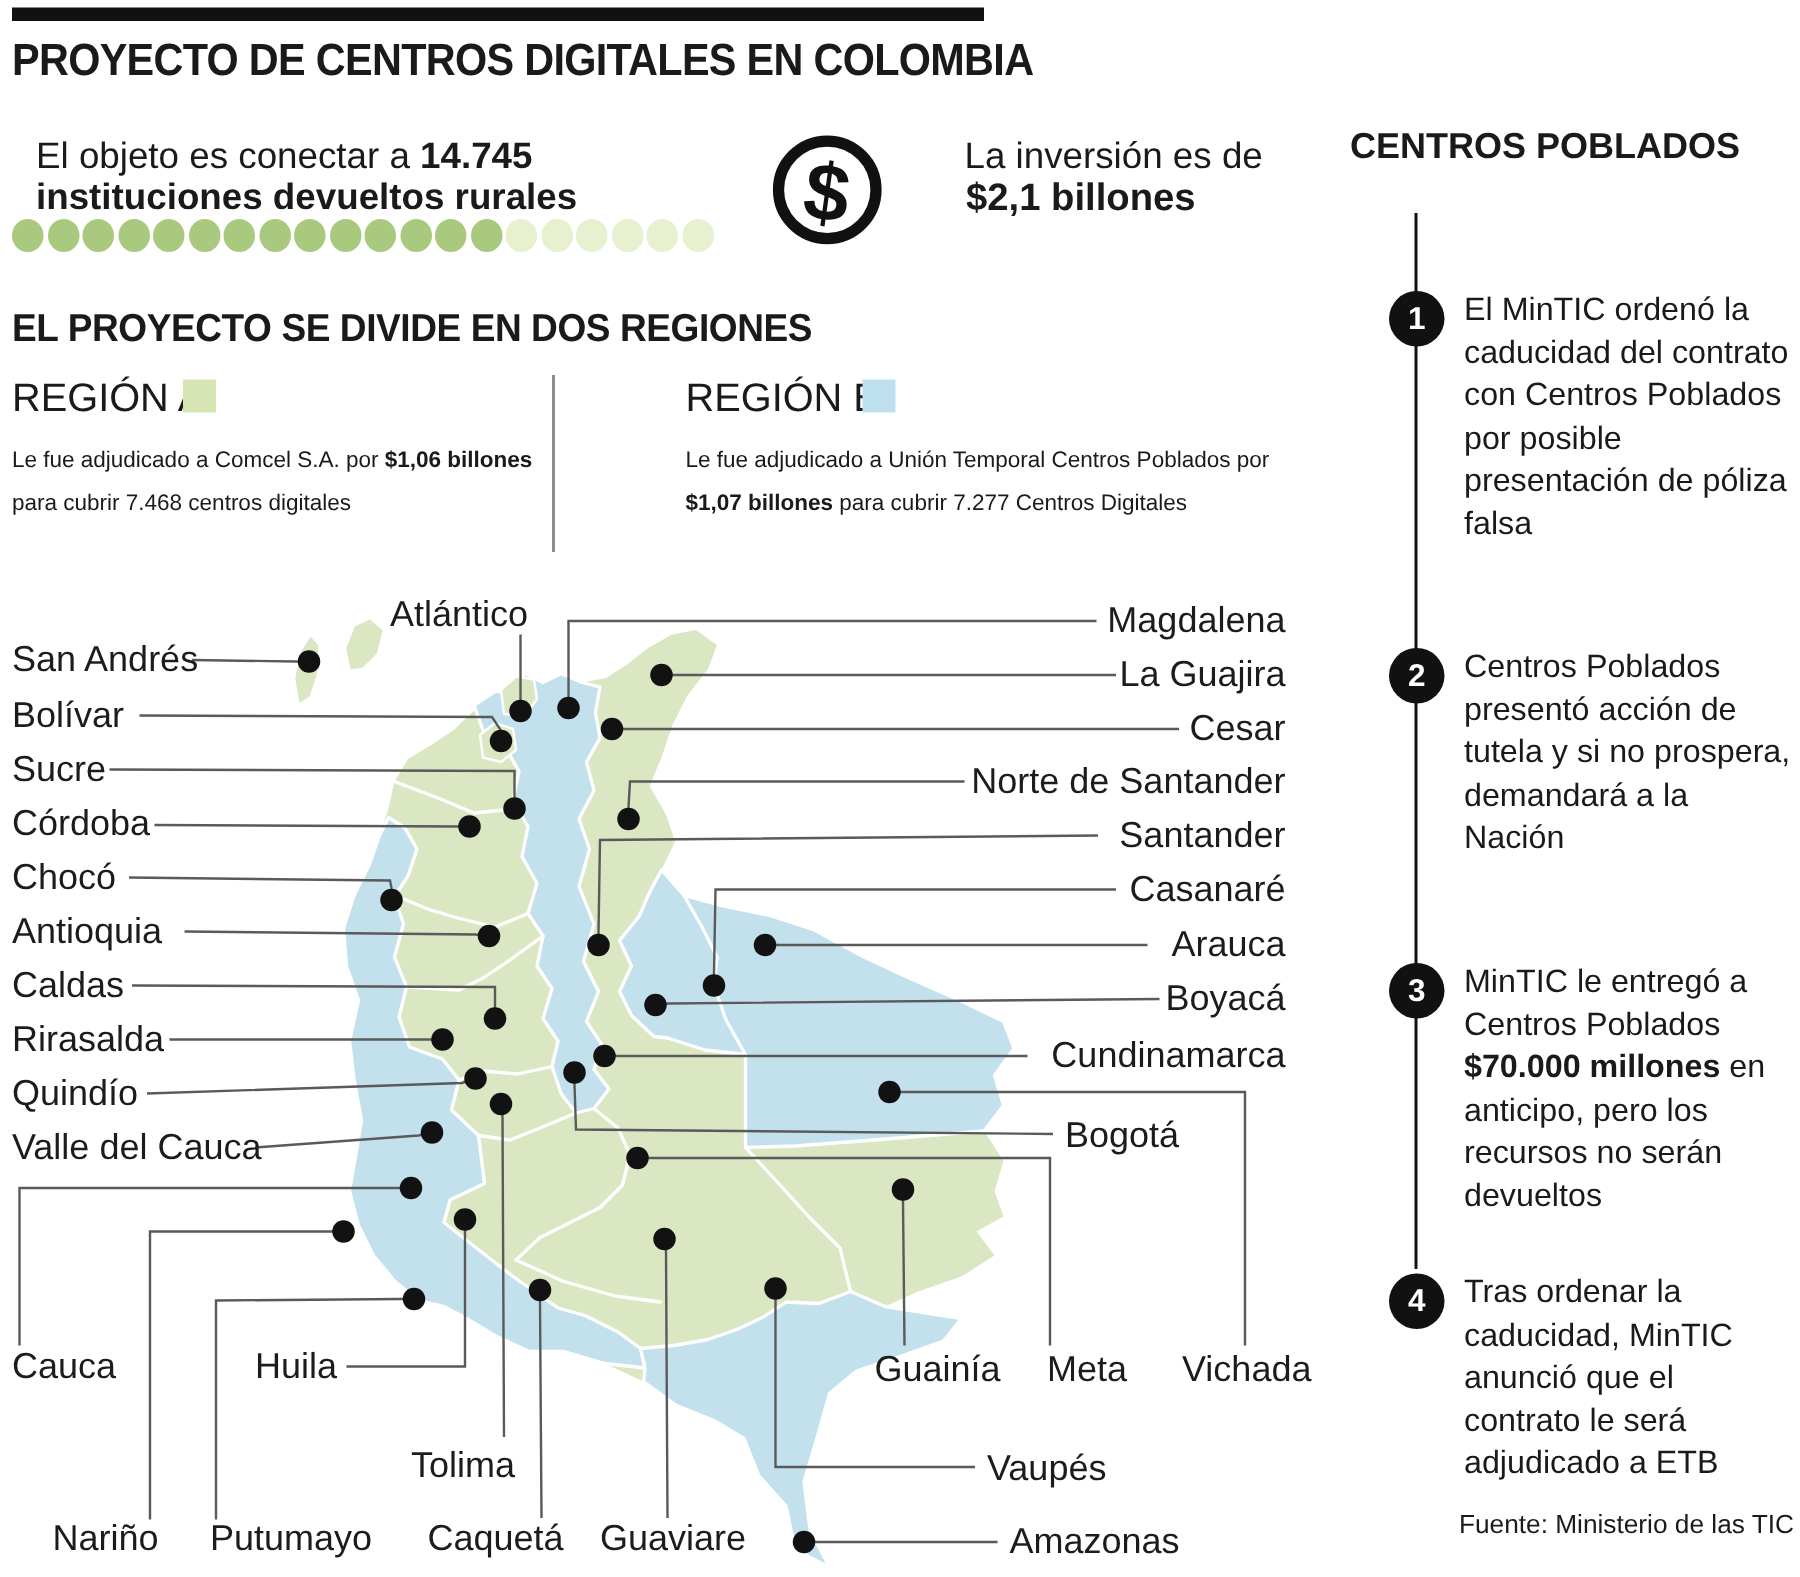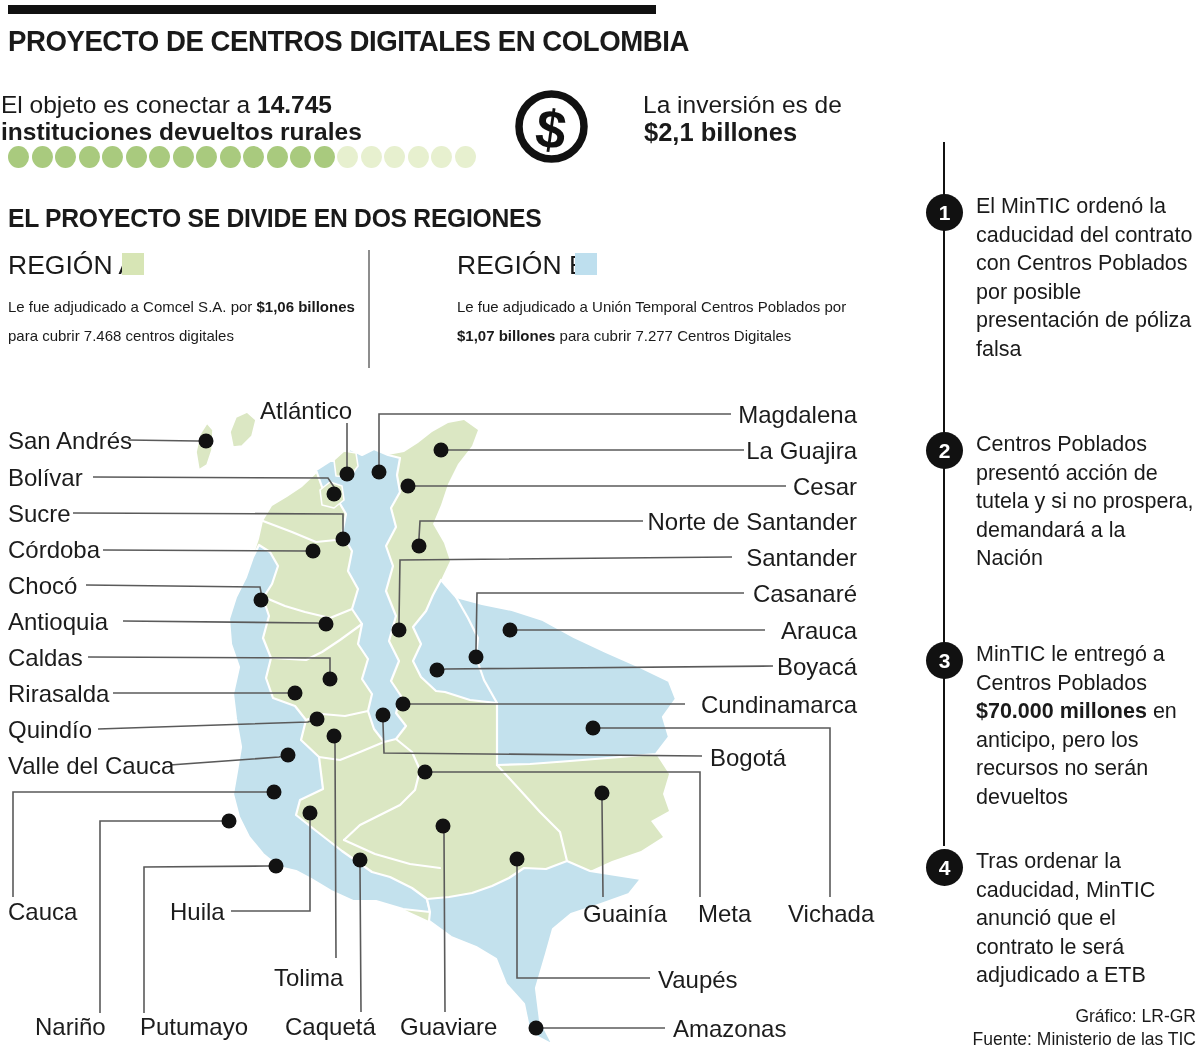--- a/index.html
+++ b/index.html
@@ -1,20 +1,20 @@
 <!DOCTYPE html>
 <html><head>
 <meta charset="utf-8">
 <style>
   html,body{margin:0;padding:0;background:#ffffff;}
   body{width:1200px;height:1051px;position:relative;font-family:"Liberation Sans","DejaVu Sans",sans-serif;color:#1a1a1a;overflow:hidden;}
   .abs{position:absolute;}
   #top-bar{left:8px;top:5px;width:648px;height:9px;background:#111;}
   #main-title{left:8px;top:24px;font-size:30px;font-weight:bold;letter-spacing:-.5px;transform:scaleX(.92);transform-origin:left;white-space:nowrap;}
-  .intro-line{left:1px;font-size:24.5px;white-space:nowrap;}
+  .intro-line{left:24px;font-size:24.5px;white-space:nowrap;}
   .b{font-weight:bold;}
   #dots-row{left:8px;top:146px;display:flex;gap:2.5px;}
   #dots-row span{width:21px;height:22px;border-radius:50%;display:inline-block;}
   #invest-text1{left:643px;top:91px;font-size:24.5px;}
   #invest-text2{left:644px;top:118px;font-size:25.5px;font-weight:bold;}
   #regions-heading{left:8px;top:203px;font-size:26px;font-weight:bold;letter-spacing:-.3px;transform:scaleX(.95);transform-origin:left;white-space:nowrap;}
   .region-name{top:250px;font-size:26.5px;white-space:nowrap;}
   .swatch{top:253px;width:22px;height:22px;}
   .region-par{top:292px;font-size:15px;line-height:29px;}
   #region-divider{left:368px;top:250px;width:2px;height:118px;background:#8d8d8d;}
@@ -266,20 +266,21 @@
       </g>
       <g>
         <polyline points="665,1028 545,1028 536,1028" fill="none" stroke="#5a5a5a" stroke-width="1.6"></polyline>
         <circle cx="536" cy="1028" r="7.5" fill="#121212"></circle>
         <text x="673" y="1028" text-anchor="start" dominant-baseline="central" font-size="24" fill="#1c1c1c">Amazonas</text>
       </g>
     </g>
 </svg>
 
 <div id="sb-heading" class="abs">
+  <div>CENTROS POBLADOS</div>
 </div>
 <div id="tl-line" class="abs"></div>
 
 <div class="abs tl-item" style="top:192px">
   <div class="tl-circle">1</div>
   <div class="tl-text"><span>El MinTIC ordenó la caducidad del contrato con Centros Poblados por posible presentación de póliza falsa</span><span class="b"></span><span></span></div>
 </div>
 <div class="abs tl-item" style="top:430px">
   <div class="tl-circle">2</div>
   <div class="tl-text"><span>Centros Poblados presentó acción de tutela y si no prospera, demandará a la Nación</span><span class="b"></span><span></span></div>
@@ -287,15 +288,14 @@
 <div class="abs tl-item" style="top:640px">
   <div class="tl-circle">3</div>
   <div class="tl-text"><span>MinTIC le entregó a Centros Poblados </span><span class="b">$70.000 millones</span><span> en anticipo, pero los recursos no serán devueltos</span></div>
 </div>
 <div class="abs tl-item" style="top:847px">
   <div class="tl-circle">4</div>
   <div class="tl-text"><span>Tras ordenar la caducidad, MinTIC anunció que el contrato le será adjudicado a ETB</span><span class="b"></span><span></span></div>
 </div>
 
 <div id="credits" class="abs">
-  <div>Gráfico: LR-GR</div>
   <div>Fuente: Ministerio de las TIC</div>
 </div>
 
 </body></html>

